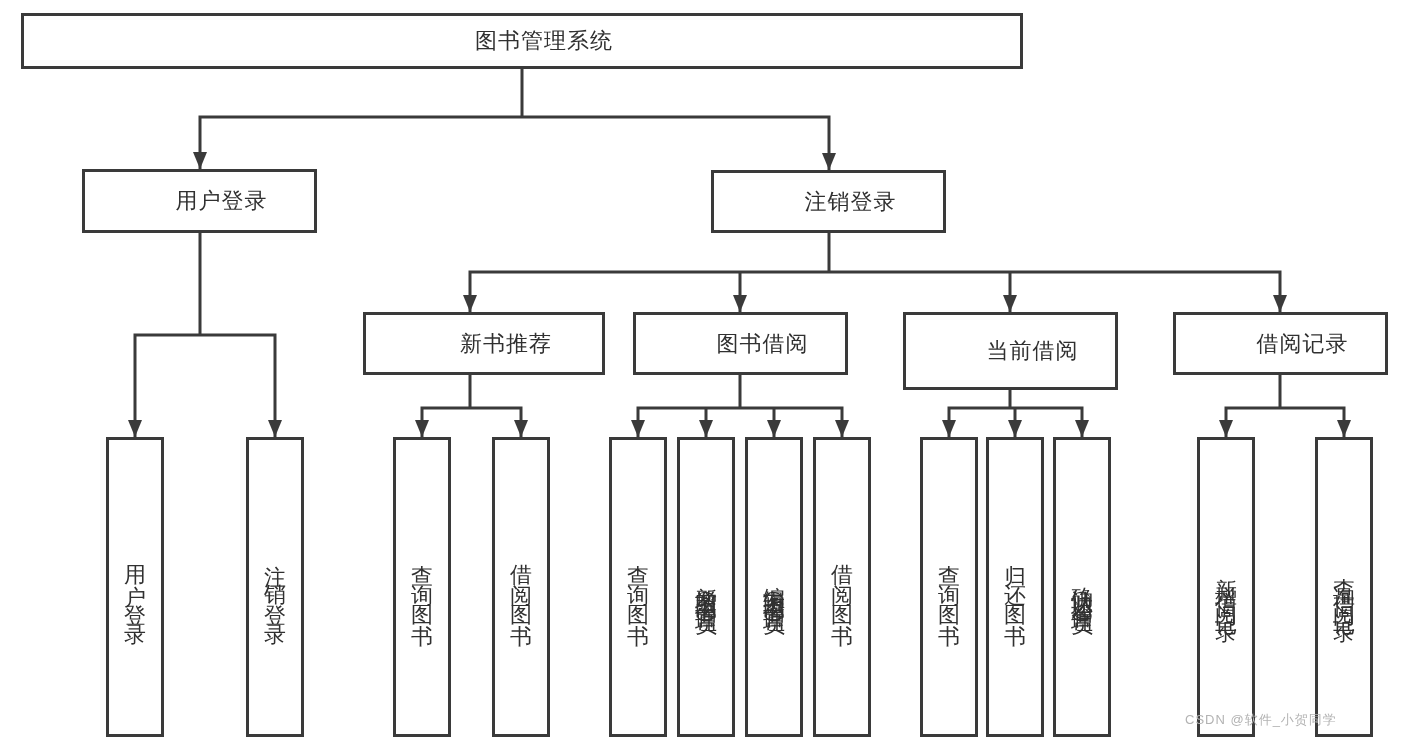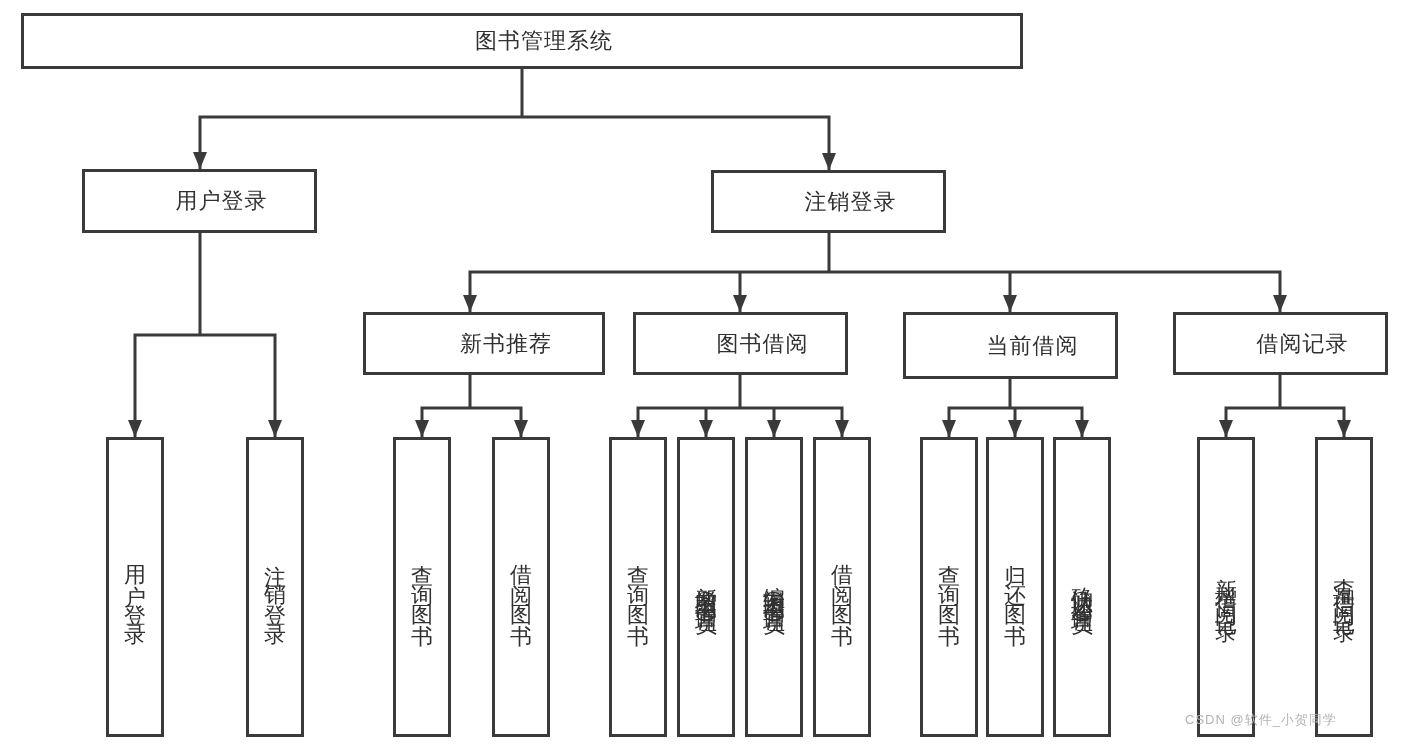--- a/index.html
+++ b/index.html
@@ -86,21 +86,21 @@
   <div class="box box-h" style="left:711px;top:170px;width:235px;height:63px">
     <span>注销登录</span>
   </div>
 
   <div class="box box-h" style="left:363px;top:312px;width:242px;height:63px">
     <span>新书推荐</span>
   </div>
   <div class="box box-h" style="left:633px;top:312px;width:215px;height:63px">
     <span>图书借阅</span>
   </div>
-  <div class="box box-h" style="left:903px;top:312px;width:215px;height:67px">
+  <div class="box box-h" style="left:903px;top:312px;width:215px;height:78px">
     <span>当前借阅</span>
   </div>
   <div class="box box-h" style="left:1173px;top:312px;width:215px;height:63px">
     <span>借阅记录</span>
   </div>
 
   <div class="box box-v" style="left:106px;top:437px">
     <span class="vtext" style="letter-spacing: 20px;">用户登录</span>
   </div>
   <div class="box box-v" style="left:246px;top:437px">

